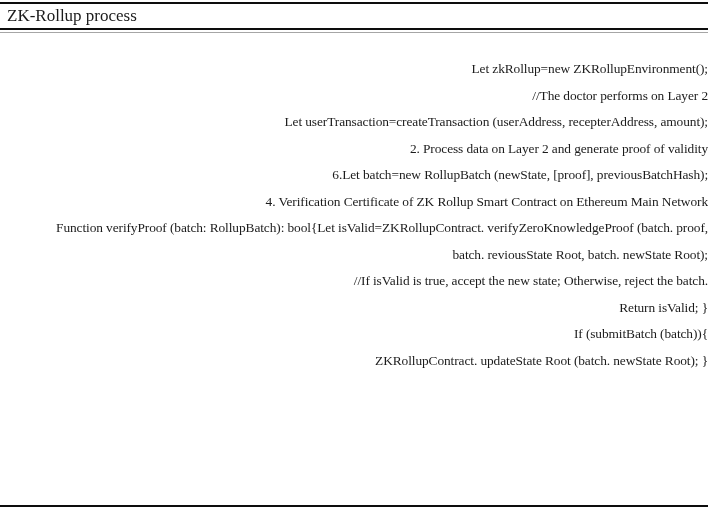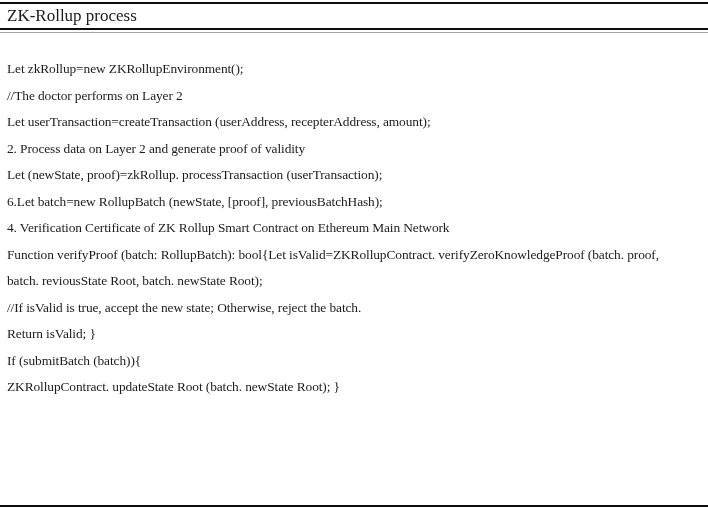--- a/index.html
+++ b/index.html
@@ -12,20 +12,21 @@
   body{
     width:708px;height:511px;overflow:hidden;
     background:var(--bg-color);
     font-family:"Liberation Serif","DejaVu Serif",serif;
     color:var(--text-color);
     position:relative;
   }
   .page{
     position:absolute;inset:0;
     background:var(--bg-color);
+    text-align:right;
   }
   .rule{
     position:absolute;left:0;right:0;height:2px;
     background:var(--rule-color);
   }
   .rule-top{top:2px;}
   .rule-header{top:28px;}
   .rule-header-shadow{
     position:absolute;left:0;right:0;top:32px;height:1px;
     background:var(--rule-shadow);
@@ -53,21 +54,20 @@
 <div class="page">
   <div class="rule rule-top"></div>
   <div class="doc-title">ZK-Rollup process</div>
   <div class="rule rule-header"></div>
   <div class="rule-header-shadow"></div>
   <div class="code-lines">
       <div class="code-line">Let zkRollup=new ZKRollupEnvironment();</div>
       <div class="code-line">//The doctor performs on Layer 2</div>
       <div class="code-line">Let userTransaction=createTransaction (userAddress, recepterAddress, amount);</div>
       <div class="code-line">2. Process data on Layer 2 and generate proof of validity</div>
-      <div class="code-line">Let (newState, proof)=zkRollup. processTransaction (userTransaction);</div>
       <div class="code-line">6.Let batch=new RollupBatch (newState, [proof], previousBatchHash);</div>
       <div class="code-line">4. Verification Certificate of ZK Rollup Smart Contract on Ethereum Main Network</div>
       <div class="code-line">Function verifyProof (batch: RollupBatch): bool{Let isValid=ZKRollupContract. verifyZeroKnowledgeProof (batch. proof,</div>
       <div class="code-line">batch. reviousState Root, batch. newState Root);</div>
       <div class="code-line">//If isValid is true, accept the new state; Otherwise, reject the batch.</div>
       <div class="code-line">Return isValid; }</div>
       <div class="code-line">If (submitBatch (batch)){</div>
       <div class="code-line">ZKRollupContract. updateState Root (batch. newState Root); }</div>
     </div>
   <div class="rule rule-bottom"></div>

